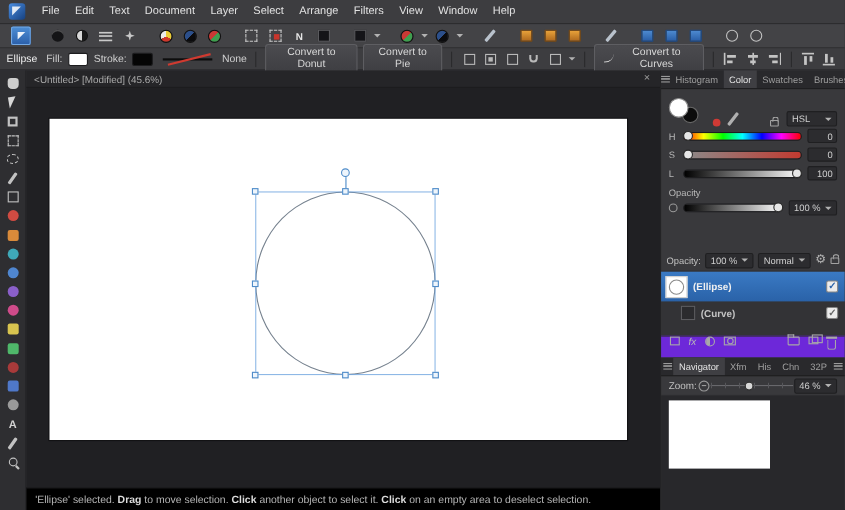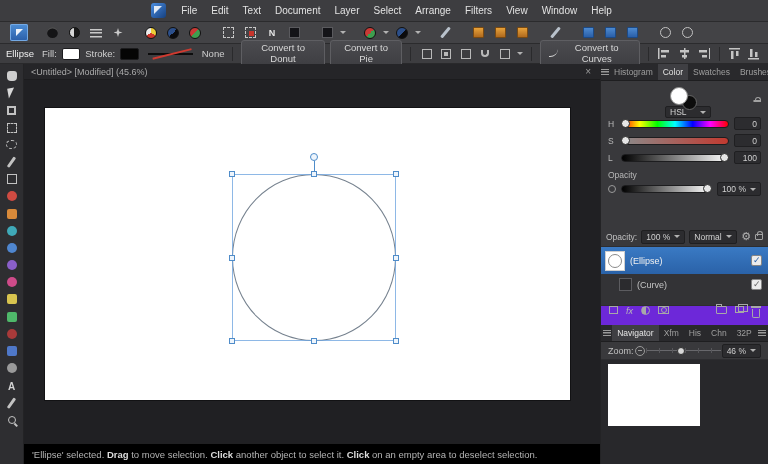--- a/index.html
+++ b/index.html
@@ -2,21 +2,21 @@
 <html><head>
 <meta charset="utf-8">
 <style>
   * { box-sizing: border-box; margin: 0; padding: 0; }
   html,body { width:768px; height:464px; overflow:hidden; background:#333;
     font-family:"Liberation Sans", sans-serif; }
   #app { width:768px; height:464px; display:flex; flex-direction:column; background:#3a3a3d; }
 
   
   .menubar { height:22px; background:#3d3d40; border-bottom:1px solid #2b2b2d;
-    display:flex; align-items:center; padding:0 6px; flex:0 0 22px;justify-content:center; }
+    display:flex; align-items:center; padding:0 6px; flex:0 0 22px; }
   .app-icon { width:15px; height:15px; border-radius:3px; margin:0 8px 0 2px; position:relative;
     background:linear-gradient(135deg,#4a8ee2,#16407f); }
   .app-icon::after { content:""; position:absolute; left:3px; top:3px;
     border-left:8px solid rgba(255,255,255,.85); border-bottom:8px solid transparent; }
   .menu-item { font-size:10px; color:#e2e2e2; padding:0 7px; line-height:21px; cursor:default; }
 
   
   .toolbar { height:22px; background:#434346; border-bottom:1px solid #2b2b2d;
     display:flex; align-items:center; padding:0 10px; flex:0 0 22px; }
   .tgroup { display:flex; align-items:center; gap:4px; margin-right:15px; }
@@ -129,21 +129,21 @@
     display:flex; flex-direction:column; font-size:9px; color:#c0c0c0; }
   .tabbar { height:17px; flex:0 0 17px; background:#29292c; border-bottom:1px solid #1e1e20;
     display:flex; align-items:stretch; }
   .tabbar .ticn { width:15px; display:flex; align-items:center; justify-content:center; }
   .hamb { width:8px; height:6px; border-top:1.5px solid #9a9a9a; border-bottom:1.5px solid #9a9a9a;
     background:linear-gradient(#9a9a9a,#9a9a9a) center/8px 1.5px no-repeat; }
   .tab { display:flex; align-items:center; padding:0 5px; font-size:8.5px; color:#9f9f9f; }
   .tab.active { background:#3f3f43; color:#e4e4e4; }
 
   .colorpanel { height:146px; flex:0 0 146px; padding-top:4px; }
-  .swatch-row { height:30px; display:flex; align-items:center; padding:2px 7px 0;flex-direction:column; }
+  .swatch-row { height:30px; display:flex; align-items:flex-end; padding:2px 7px 0; }
   .cw-wrap { position:relative; width:30px; height:26px; }
   .cw-back { position:absolute; left:12px; top:8px; width:15px; height:15px; border-radius:50%;
     background:#0c0c0c; border:1px solid #666; }
   .cw-front { position:absolute; left:0; top:0; width:18px; height:18px; border-radius:50%;
     background:#fff; border:1px solid #8a8a8a; }
   .red-dot { width:7px; height:7px; border-radius:50%; background:#d03a35; margin:3px 0 0 10px; }
   .pencil { width:2.5px; height:14px; background:#b0b0b0; border-radius:1px; transform:rotate(38deg); margin:2px 0 0 10px; }
   .lockicn { width:8px; height:6px; border:1px solid #a2a2a2; border-radius:1px; position:relative; margin:8px 0 0 auto; }
   .lockicn::before { content:""; position:absolute; left:1px; top:-4px; width:4px; height:4px;
     border:1px solid #a2a2a2; border-bottom:none; border-radius:3px 3px 0 0; }
@@ -165,21 +165,21 @@
   .op-label { padding:4px 7px 1px; font-size:8.5px; color:#b8b8b8; }
   .op-row { display:flex; align-items:center; gap:5px; padding:0 7px; height:16px; }
   .op-reset { width:8px; height:8px; border-radius:50%; border:1px solid #9a9a9a; }
   .op-track { position:relative; flex:1; height:8px; border-radius:4px; border:1px solid #1d1d1f;
     background:linear-gradient(90deg,#000,#fff); }
 
   .lc-row { height:20px; flex:0 0 20px; display:flex; align-items:center; gap:4px; padding:0 5px;
     border-bottom:1px solid #2d2d30; }
   .lc-lab { font-size:8.5px; }
   .gear { font-size:11px; color:#b0b0b0; line-height:11px; }
-  .layers-list { height:58px; flex:0 0 58px; background:#333336; }
+  .layers-list { height:58px; flex:0 0 58px; background:#333336;font-weight:bold; }
   .layer-row { display:flex; align-items:center; gap:5px; padding:0 4px; }
   .layer-row.selected { height:27px; background:linear-gradient(180deg,#3a7ac4,#2a62a8); }
   .layer-row.child { height:21px; padding-left:18px; }
   .lthumb { width:20px; height:20px; background:#fff; border:1px solid #cfcfcf;
     display:flex; align-items:center; justify-content:center; }
   .lthumb .circ { width:14px; height:14px; border-radius:50%; border:1px solid #8a8a8a; background:#fff; }
   .lthumb.small { width:13px; height:13px; background:#2b2b2e; border:1px solid #5c5c60; }
   .lname { flex:1; font-size:9px; color:#f0f0f0; }
   .layer-row.child .lname { color:#c4c4c4; }
   .lcheck { width:11px; height:11px; background:#ececec; border:1px solid #858585; border-radius:2px;

